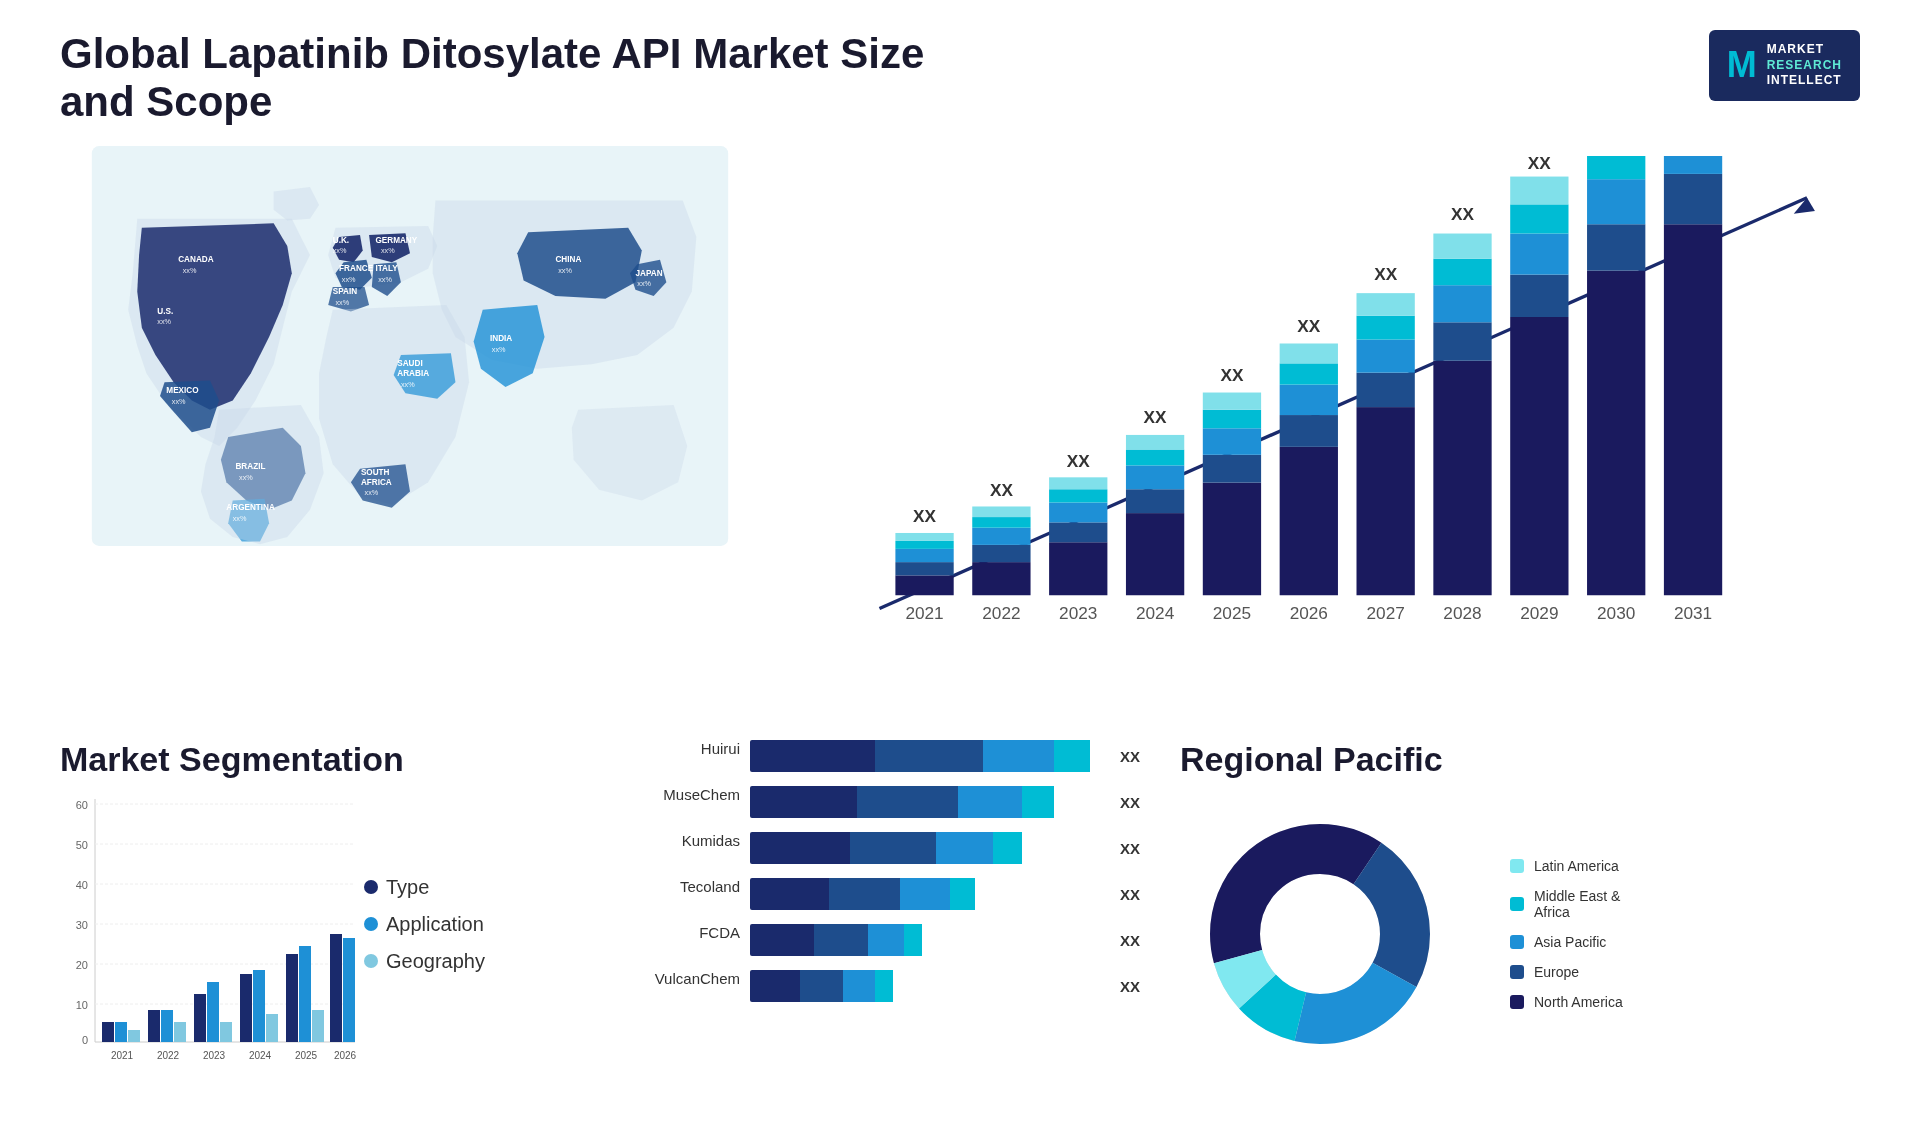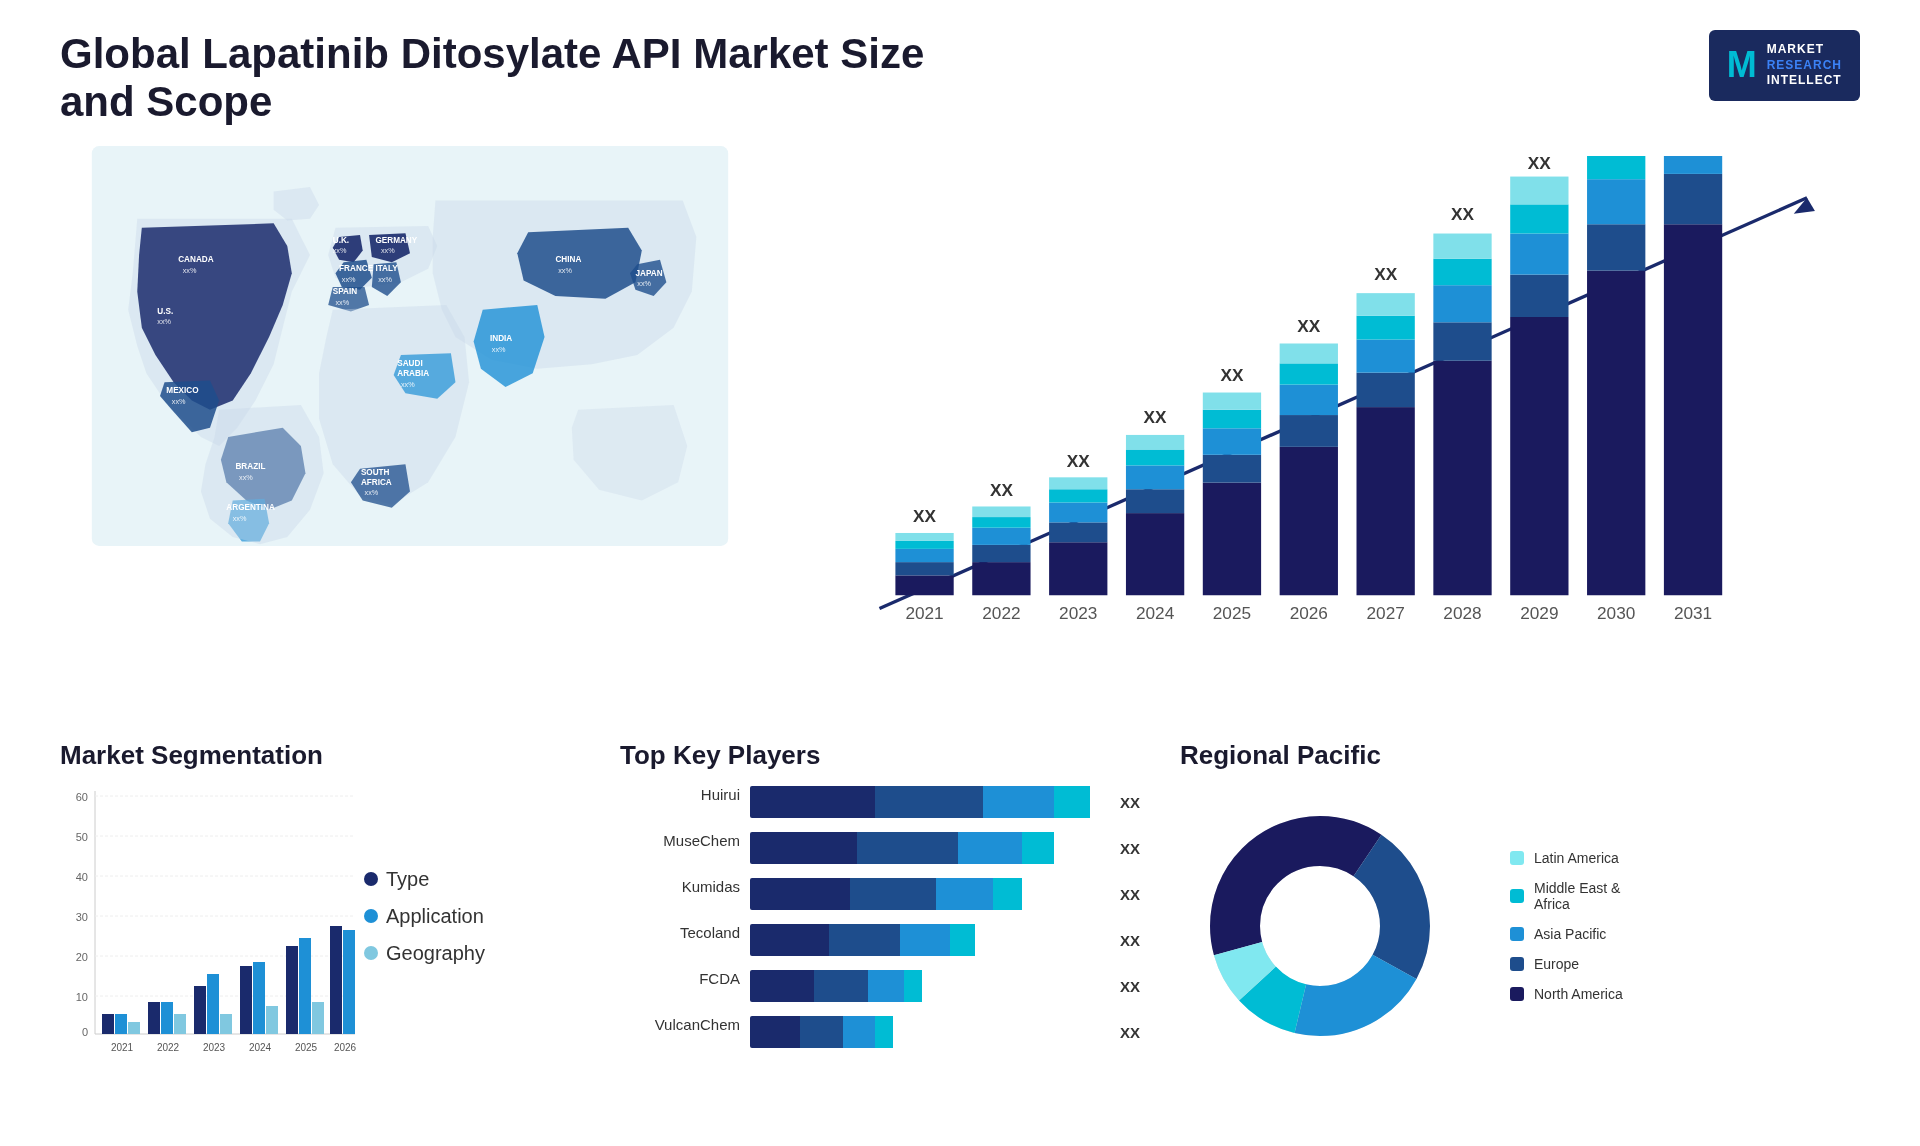--- a/index.html
+++ b/index.html
@@ -50,21 +50,21 @@
       font-weight: 900;
       color: #00bcd4;
     }
     .logo-text {
       font-size: 12px;
       font-weight: 700;
       line-height: 1.3;
       text-transform: uppercase;
       letter-spacing: 1px;
     }
-    .logo-text span { color: #3b82f6; }
+    .logo-text span { color: #5eead4; }
 
     
     .top-row {
       display: flex;
       gap: 40px;
       margin-bottom: 40px;
     }
 
     
     .map-section {
@@ -89,21 +89,21 @@
       display: flex;
       gap: 40px;
       margin-top: 10px;
     }
 
     
     .segmentation-section {
       flex: 0 0 520px;
     }
     .section-title {
-      font-size: 26px;
+      font-size: 34px;
       font-weight: 700;
       color: #1a1a2e;
       margin-bottom: 15px;
     }
     .seg-content {
       display: flex;
       gap: 4px;
       align-items: center;
     }
     .seg-chart {
@@ -506,21 +506,20 @@
           </div>
           <div class="legend-item">
             <div class="legend-dot" style="background:#80c8e0;"></div>
             <span>Geography</span>
           </div>
         </div>
       </div>
     </div>
 
     <div class="players-section">
-      <h2 class="section-title">Top Key Players</h2>
 
       <div id="players-list">
           <div class="player-row">
             <div class="player-name">Huirui</div>
             <div class="player-bar-container">
               <div class="player-bar">
                 <div class="player-bar-seg" style="width: 125.263px; background: rgb(26, 42, 108);"></div>
                 <div class="player-bar-seg" style="width: 107.368px; background: rgb(30, 77, 140);"></div>
                 <div class="player-bar-seg" style="width: 71.5789px; background: rgb(30, 144, 214);"></div>
                 <div class="player-bar-seg" style="width: 35.7895px; background: rgb(0, 188, 212);"></div>

